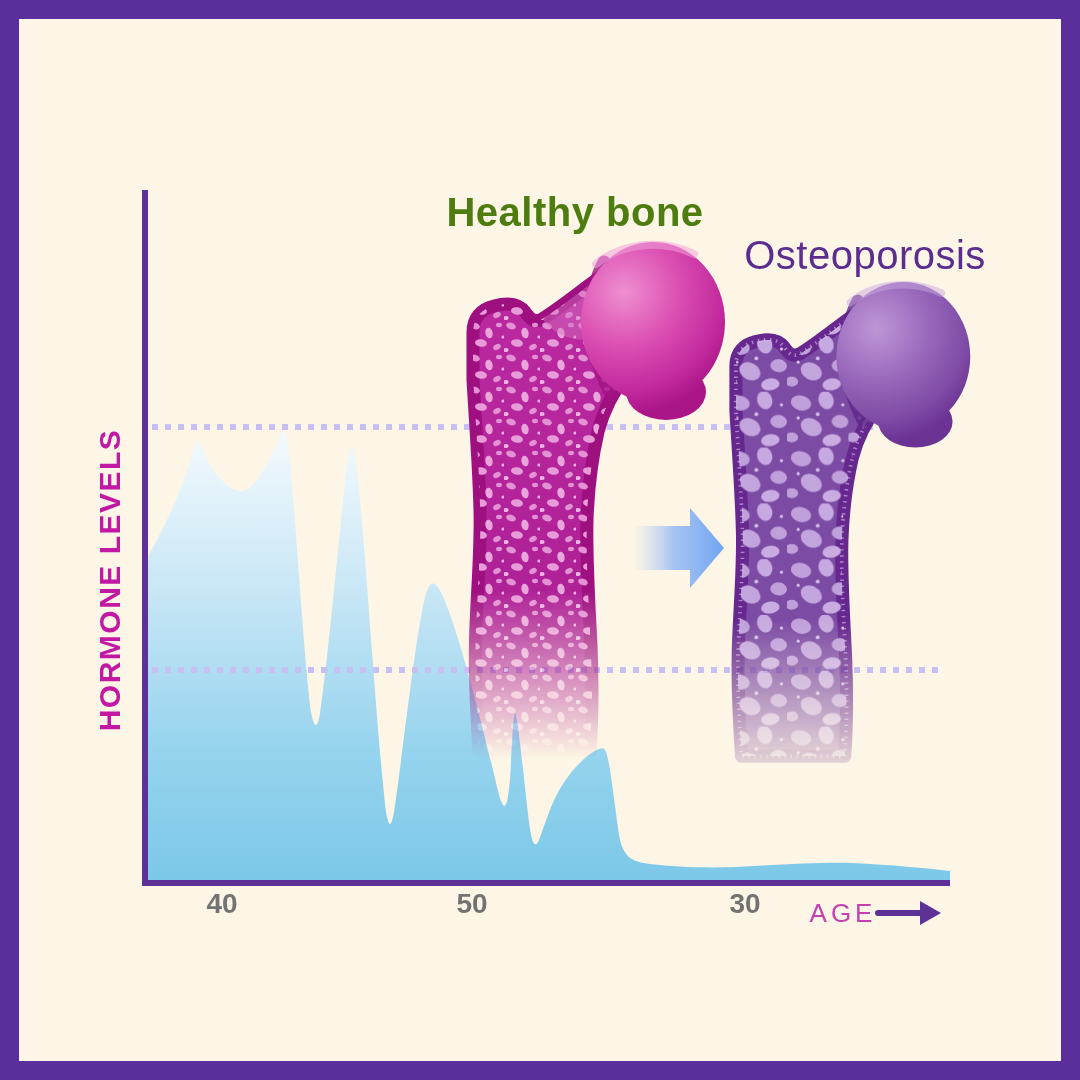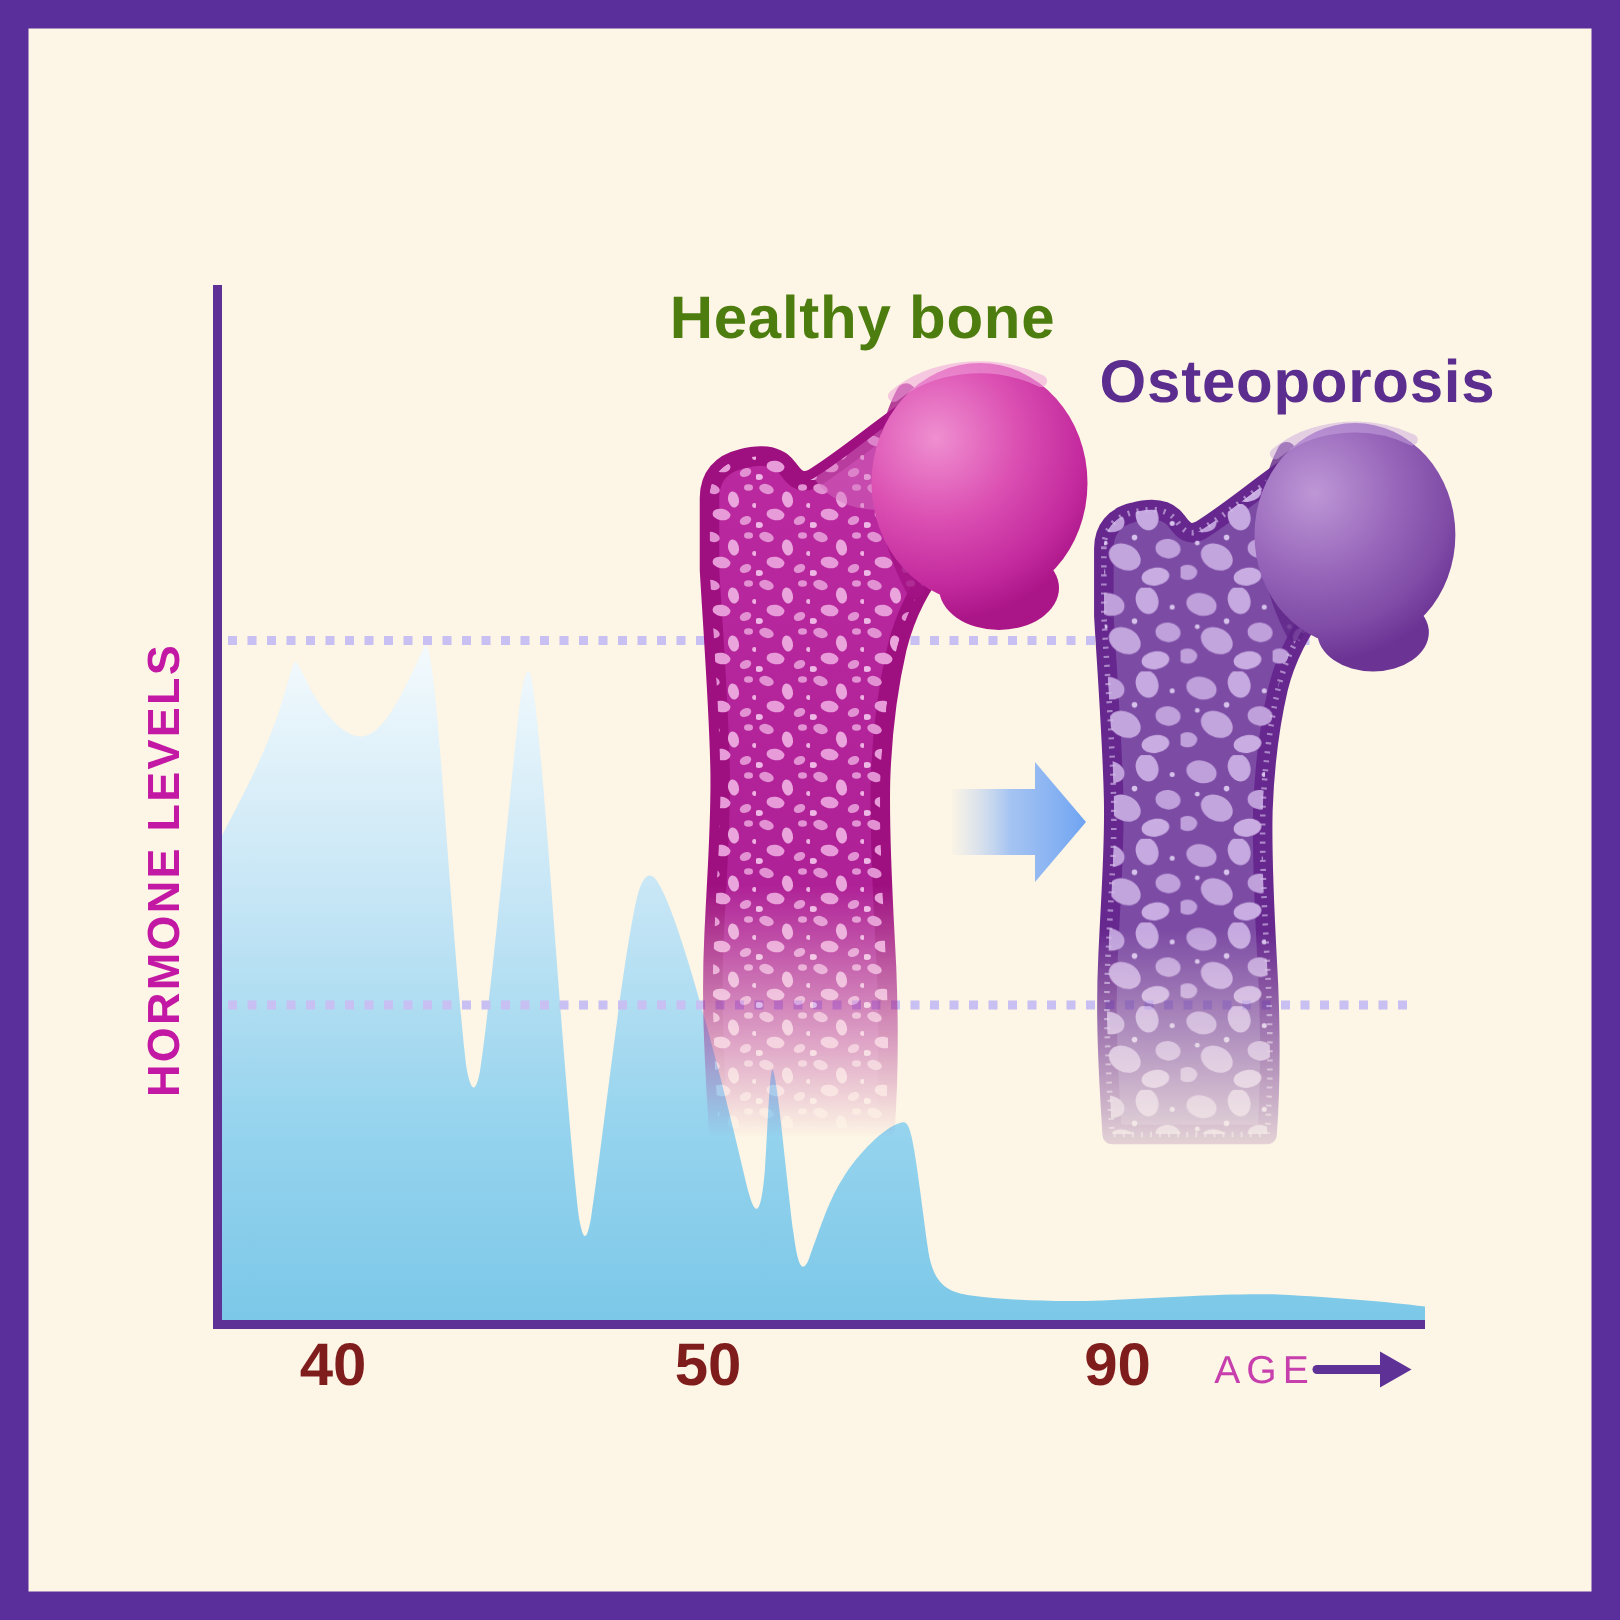--- a/index.html
+++ b/index.html
@@ -4,25 +4,25 @@
 <style>
   html,body{margin:0;padding:0;}
   body{width:1080px;height:1080px;position:relative;overflow:hidden;
        font-family:"Liberation Sans", sans-serif;background:#FDF5E5;}
   .frame{position:absolute;inset:0;border:19px solid #5B2F9B;pointer-events:none;z-index:50;}
   .art{position:absolute;left:0;top:0;width:1080px;height:1080px;}
   .lbl{position:absolute;white-space:nowrap;z-index:20;}
   .lbl-healthy{left:575px;top:190px;transform:translateX(-50%);
        font-size:40px;font-weight:800;color:#4d7c0f;letter-spacing:.5px;}
   .lbl-osteo{left:865px;top:233px;transform:translateX(-50%);
-       font-size:40px;font-weight:700;color:#5A2D8E;letter-spacing:.5px;}
+       font-size:40px;font-weight:400;color:#5A2D8E;letter-spacing:.5px;}
   .lbl-hormone{left:110px;top:580px;transform:translate(-50%,-50%) rotate(-90deg);
        font-size:30px;font-weight:800;color:#C318A3;letter-spacing:1.5px;}
   .tick{position:absolute;top:888px;transform:translateX(-50%);
-       font-size:40px;font-weight:800;color:#7f1d1d;z-index:20;}
+       font-size:28px;font-weight:800;color:#737373;z-index:20;}
   .t40{left:222px;} .t50{left:472px;} .t60{left:745px;}
   .lbl-age{left:843px;top:898px;transform:translateX(-50%);
        font-size:26px;font-weight:400;color:#C73FAD;letter-spacing:4px;}
 </style>
 </head>
 <body>
 
 <svg class="art" viewBox="0 0 1080 1080" xmlns="http://www.w3.org/2000/svg">
   <defs>
     <linearGradient id="areaGrad" gradientUnits="userSpaceOnUse" x1="0" y1="430" x2="0" y2="880">
@@ -170,16 +170,16 @@
     <line x1="878" y1="913" x2="922" y2="913" stroke="#5E3197" stroke-width="6" stroke-linecap="round"></line>
     <path d="M920,901 L941,913 L920,925 Z" fill="#5E3197"></path>
   </g>
 </svg>
 
 <div class="lbl lbl-healthy">Healthy bone</div>
 <div class="lbl lbl-osteo">Osteoporosis</div>
 <div class="lbl lbl-hormone">HORMONE LEVELS</div>
 <div class="tick t40">40</div>
 <div class="tick t50">50</div>
-<div class="tick t60">90</div>
+<div class="tick t60">30</div>
 <div class="lbl lbl-age">AGE</div>
 
 <div class="frame"></div>
 
 </body></html>

